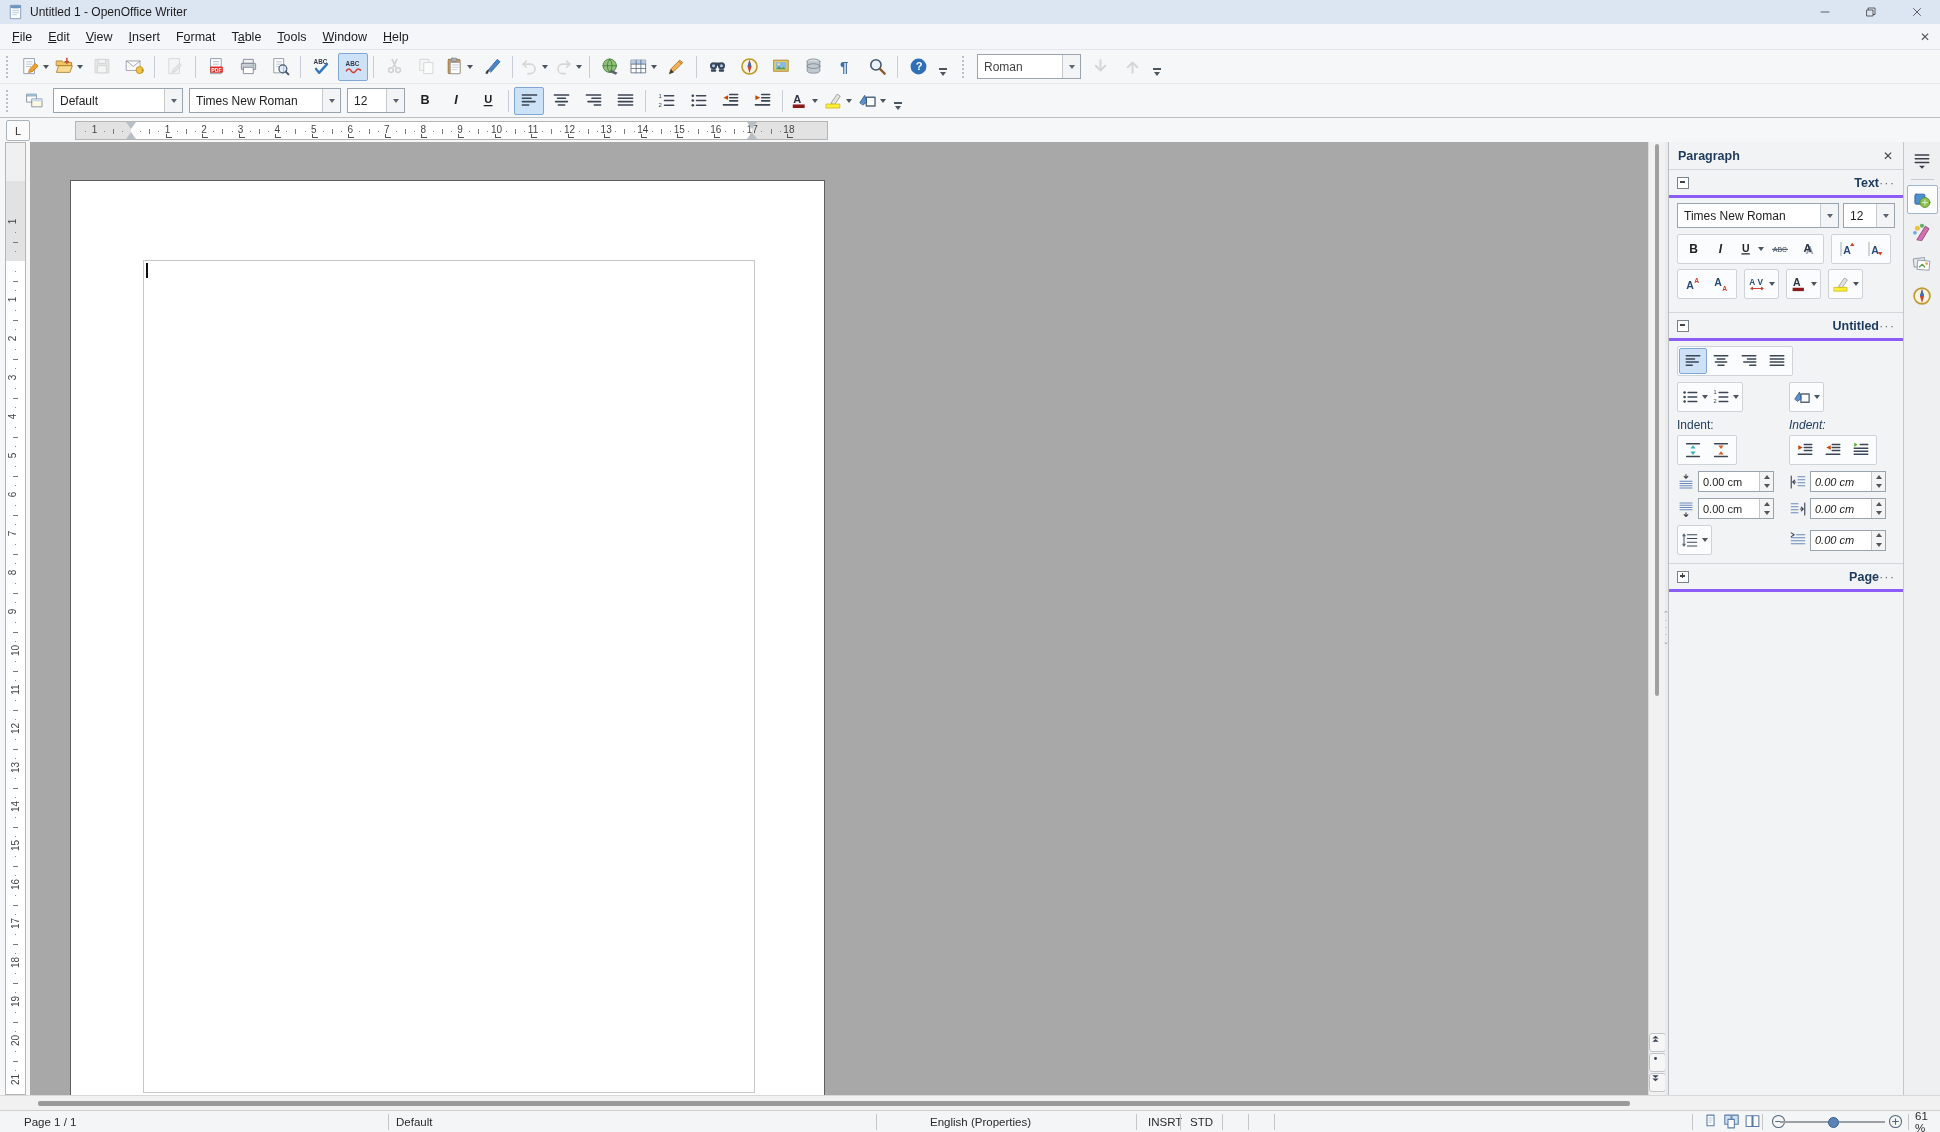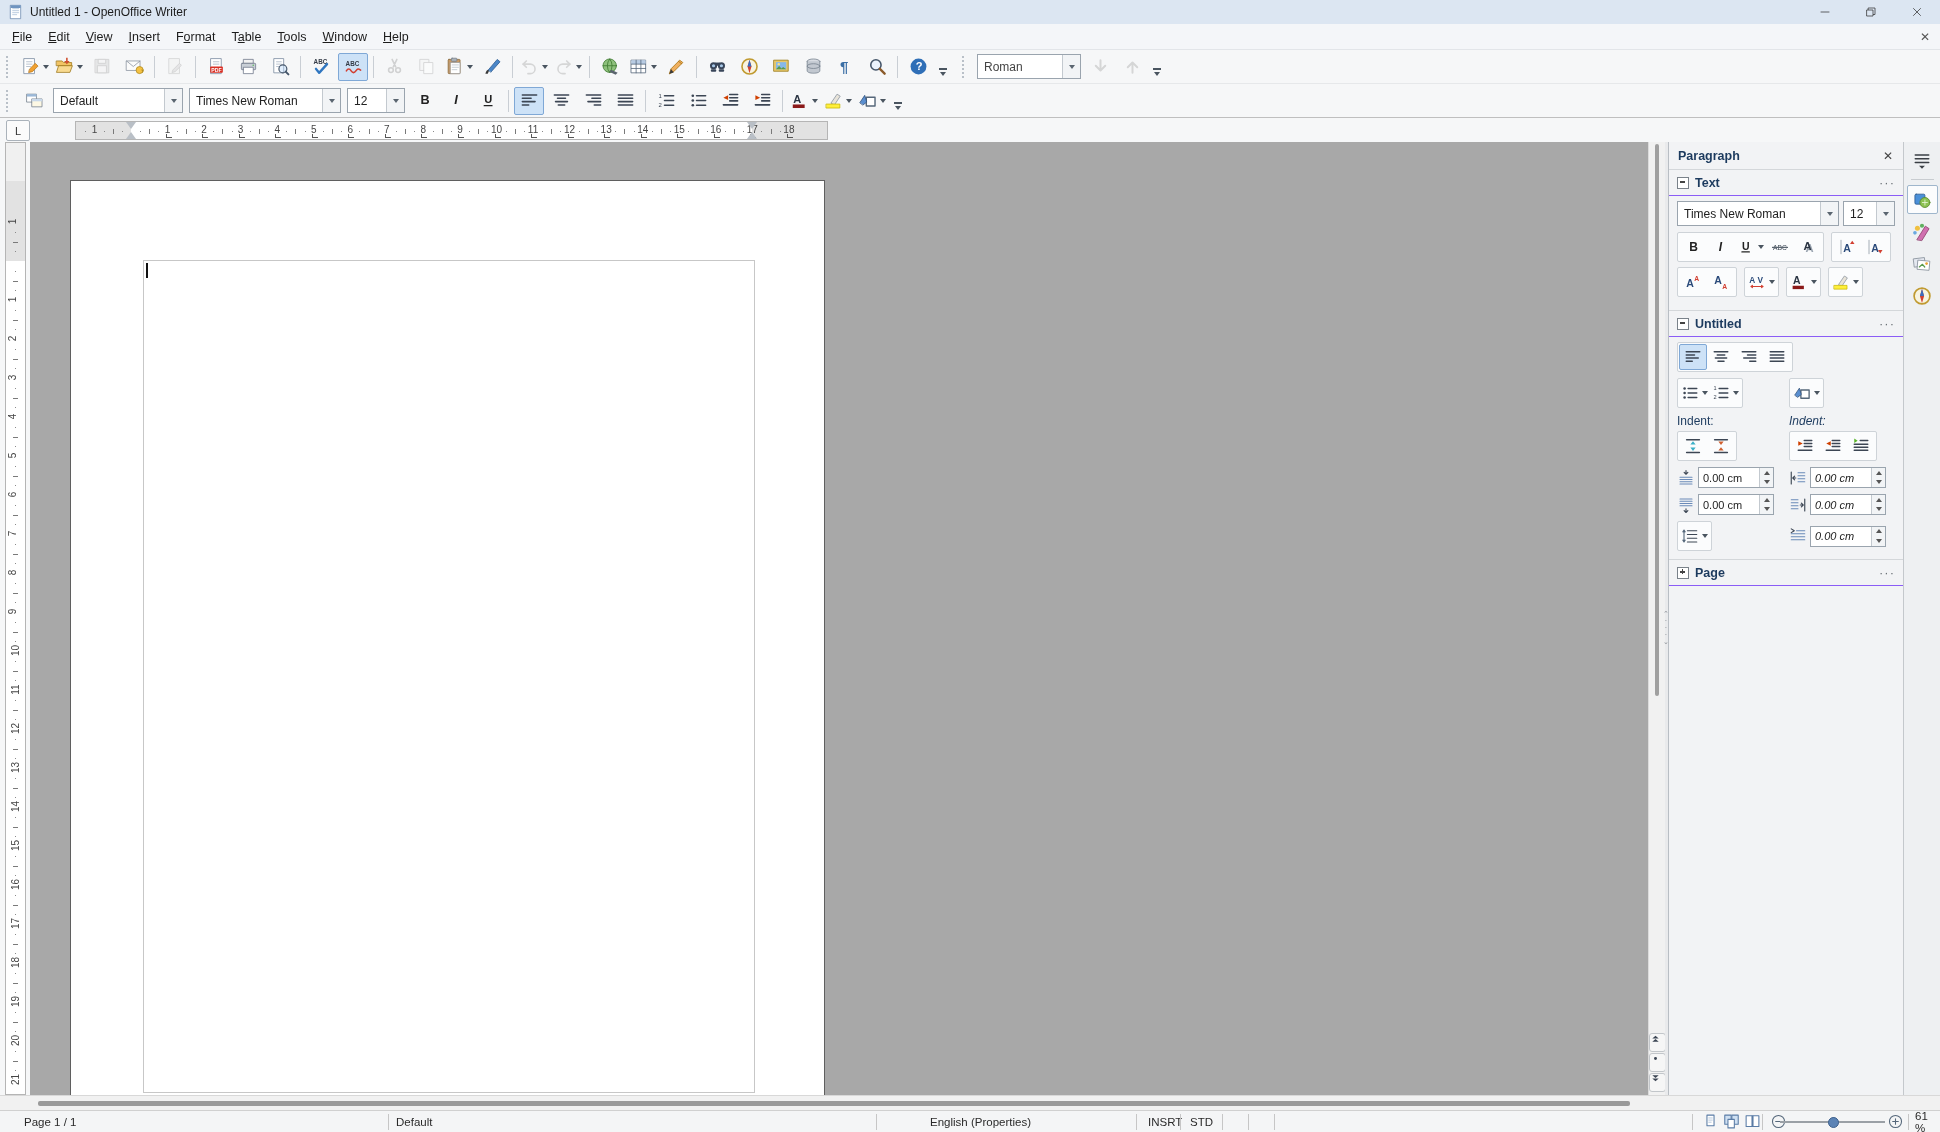--- a/index.html
+++ b/index.html
@@ -71,21 +71,21 @@
   .navbtn{width:15px;height:17px;margin:1px auto;background:#f6f6f6;border:1px solid #c2c6ca;border-radius:3px;display:flex;align-items:center;justify-content:center;}
   .navbtn svg{width:11px;height:11px;}
   
   .splitter{position:absolute;left:1665px;top:0;width:3px;height:100%;background:#e9eaec;}
   .split-handle{position:absolute;left:1661px;top:452px;width:10px;height:66px;display:flex;flex-direction:column;align-items:center;justify-content:center;color:#8a8f95;font-size:7px;line-height:7px;}
   
   .sidebar{position:absolute;left:1668px;top:0;width:235px;height:100%;background:#f2f3f5;border-left:1px solid #b9bec4;box-sizing:border-box;}
   .sb-header{height:27px;display:flex;align-items:center;border-bottom:1px solid #d4d7da;}
   .sb-title{font-size:12.5px;font-weight:bold;color:#1c3a5e;padding-left:9px;flex:1;}
   .sb-close{width:22px;height:22px;display:flex;align-items:center;justify-content:center;color:#444;font-size:12px;margin-right:4px;}
-  .sec-header{height:25px;display:flex;align-items:center;padding:0 8px;border-bottom:1px solid #8b5cf6;}
+  .sec-header{height:25px;display:flex;align-items:center;padding:0 8px;border-bottom:3px solid #8b5cf6;text-align:right;}
   .sec-box{width:10px;height:10px;border:1px solid #7a828a;background:#fff;position:relative;margin-right:6px;flex:none;}
   .sec-box:before{content:"";position:absolute;left:1.5px;top:3.5px;width:5px;height:1.5px;background:#444;}
   .sec-box.plus:after{content:"";position:absolute;left:3.5px;top:1.5px;width:1.5px;height:5px;background:#444;}
   .sec-title{font-size:12.5px;font-weight:bold;color:#1c3a5e;flex:1;}
   .sec-more{color:#6a7076;font-size:13px;letter-spacing:1px;}
   .sec-body{padding:5px 8px 8px 8px;border-bottom:1px solid #d4d7da;}
   .sbrow{display:flex;align-items:center;margin-bottom:6px;}
   .grp{display:flex;align-items:center;border:1px solid #ced3d8;background:#fbfcfd;border-radius:2px;padding:1px;margin-right:7px;}
   .sbtn{height:24px;min-width:24px;display:flex;align-items:center;justify-content:center;border:1px solid transparent;border-radius:2px;padding:0 1px;}
   .sbtn.active{background:#cde2f7;border-color:#7fa8d6;}

